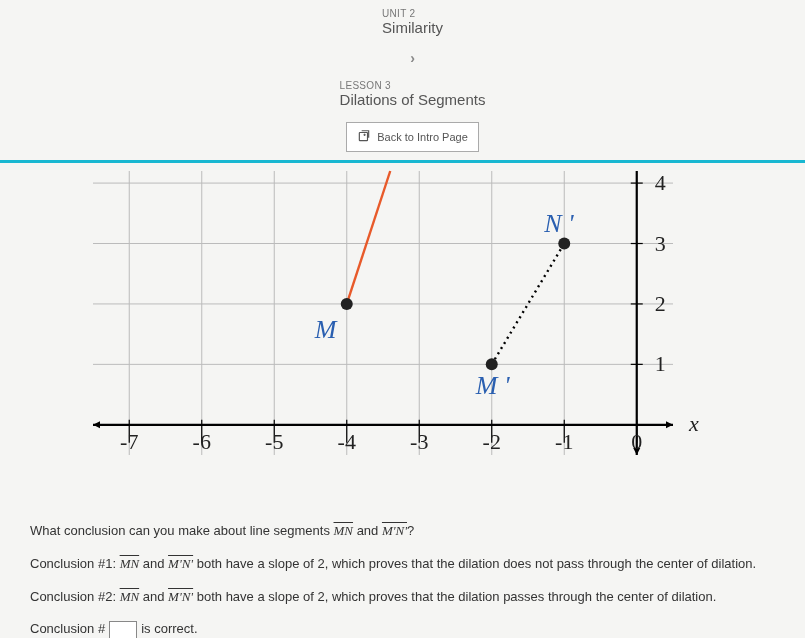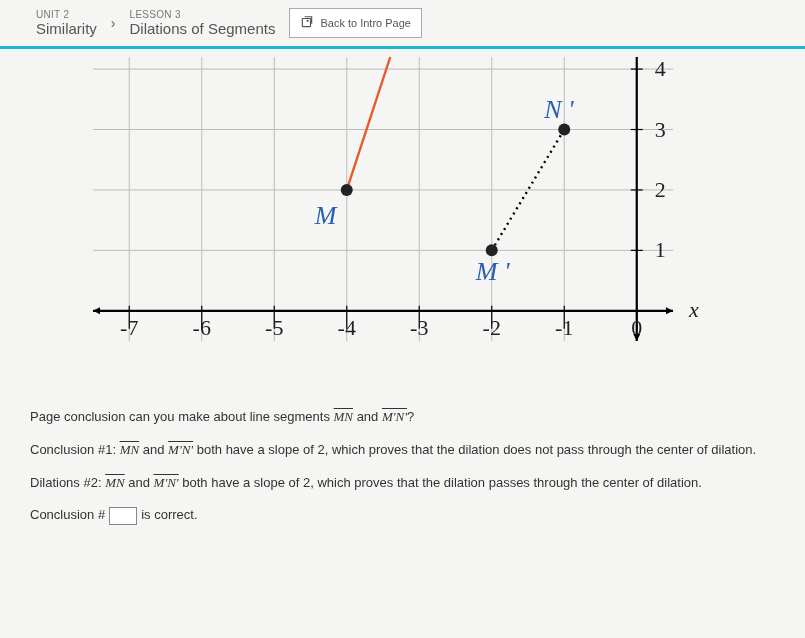--- a/index.html
+++ b/index.html
@@ -13,20 +13,21 @@
       color: #444;
     }
     .topbar {
       display: flex;
       align-items: center;
       padding: 8px 16px 8px 36px;
       background: #f5f5f3;
       gap: 14px;
       font-size: 11px;
       color: #666;
+      flex-direction: column;
     }
     .crumb { display: flex; flex-direction: column; }
     .crumb .small { font-size: 10px; letter-spacing: 0.3px; color: #777; }
     .crumb .main { font-size: 15px; color: #555; }
     .chev { font-size: 14px; color: #888; font-weight: bold; }
     .back-btn {
       border: 1px solid #aaa;
       background: #fff;
       padding: 6px 10px;
       font-size: 11px;
@@ -131,26 +132,26 @@
       <circle cx="418.75" cy="199.36170212765958" r="6" fill="#222"></circle>
       <circle cx="491.25" cy="78.51063829787236" r="6" fill="#222"></circle>
       <text x="241.75" y="172.93617021276597" class="pt-label">M</text>
       <text x="402.75" y="229.36170212765958" class="pt-label">M '</text>
       <text x="471.25" y="66.51063829787236" class="pt-label">N '</text>
     </svg>
 </div>
 
 <div class="question-block">
   <p>
-    <span>Page conclusion can you make about line segments </span><span class="overline mathit">MN</span><span> and </span><span class="overline mathit">M'N'</span><span>?</span>
+    <span>What conclusion can you make about line segments </span><span class="overline mathit">MN</span><span> and </span><span class="overline mathit">M'N'</span><span>?</span>
   </p>
   <p>
     <span>Conclusion #1: </span><span class="overline mathit">MN</span><span> and </span><span class="overline mathit">M'N'</span><span> both have a slope of 2, which proves that the dilation does not pass through the center of dilation.</span>
   </p>
   <p>
-    <span>Dilations #2: </span><span class="overline mathit">MN</span><span> and </span><span class="overline mathit">M'N'</span><span> both have a slope of 2, which proves that the dilation passes through the center of dilation.</span>
+    <span>Conclusion #2: </span><span class="overline mathit">MN</span><span> and </span><span class="overline mathit">M'N'</span><span> both have a slope of 2, which proves that the dilation passes through the center of dilation.</span>
   </p>
   <div class="answer-line">
     <span>Conclusion #</span>
     <input class="answer-input" value="" style="">
     <span> is correct.</span>
   </div>
 </div>
 
 </body></html>

